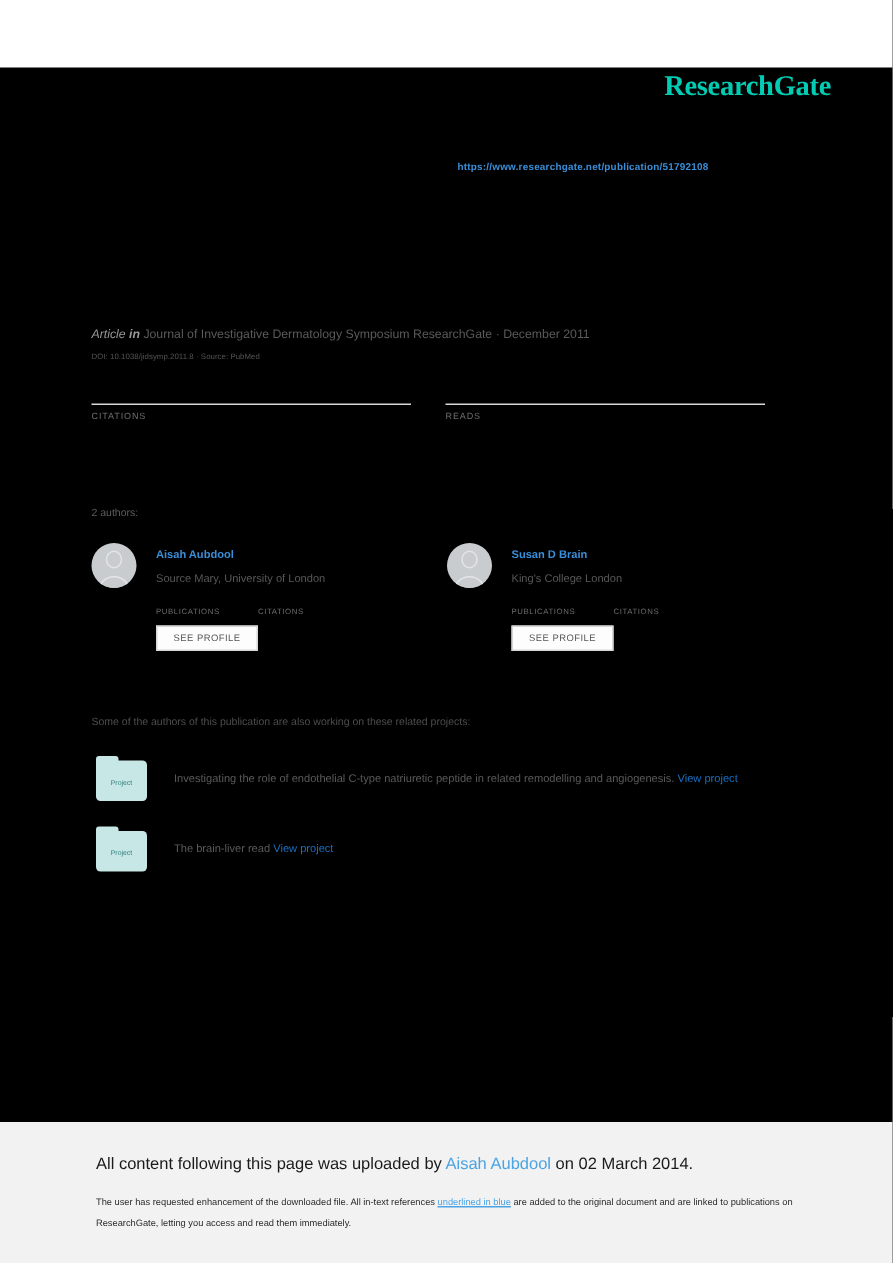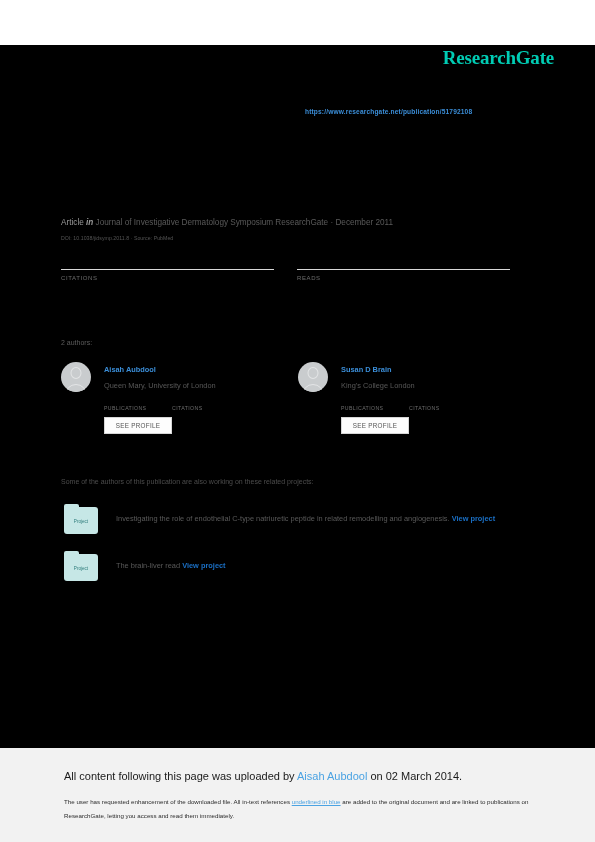--- a/index.html
+++ b/index.html
@@ -39,21 +39,21 @@
     color:#3b8ed8;
     letter-spacing:0.15px;
     white-space:nowrap;
   }
 
   
   .article-line {
     position:absolute; left:61px; top:218px;
     font-size:8.2px; color:#5a5a5a; white-space:nowrap;
   }
-  .article-line .kw { color:#9a9a9a; }
+  .article-line .kw { color:#9a9a9a;font-style:italic; }
   .article-line .em { font-style:italic; font-weight:700; color:#9a9a9a; }
   .doi-line {
     position:absolute; left:61px; top:235px;
     font-size:5.2px; color:#555555; white-space:nowrap; letter-spacing:0.05px;
   }
 
   
   .stat {
     position:absolute; top:248px; width:213px;
   }
@@ -144,21 +144,21 @@
   }
   .folder .ftxt {
     position:absolute; left:0; right:0; top:12px;
     text-align:center; font-size:4.6px; color:#2f7d7c;
   }
   .project .ptext {
     position:absolute; left:55px; top:3px; width:395px;
     font-size:7.4px; line-height:17px; color:#5a5a5a;
   }
   .project .view {
-    color:#1a6fc4; font-weight:700;
+    color:#1a6fc4; font-weight:400;
   }
 
   
   .foot-main {
     position:absolute; left:64px; top:770px;
     font-size:11px; color:#1a1a1a;
   }
   .foot-main .lnk { color:#4ba3e3; }
   .foot-sub {
     position:absolute; left:64px; top:795px; width:470px;
@@ -200,21 +200,21 @@
 </div>
 
 <div class="authors-head">2 authors:</div>
 
 <div class="author a0">
   <div class="avatar">
     <div class="head"></div>
     <div class="body"></div>
   </div>
   <div class="name">Aisah Aubdool</div>
-  <div class="affil">Queen Mary, University of London</div>
+  <div class="affil">Source Mary, University of London</div>
   <div class="metrics">
     <div class="metric">
       <div class="mnum"></div>
       <div class="mlbl">PUBLICATIONS</div>
     </div><div class="metric">
       <div class="mnum"></div>
       <div class="mlbl">CITATIONS</div>
     </div>
   </div>
   <div class="see-profile">SEE PROFILE</div>

